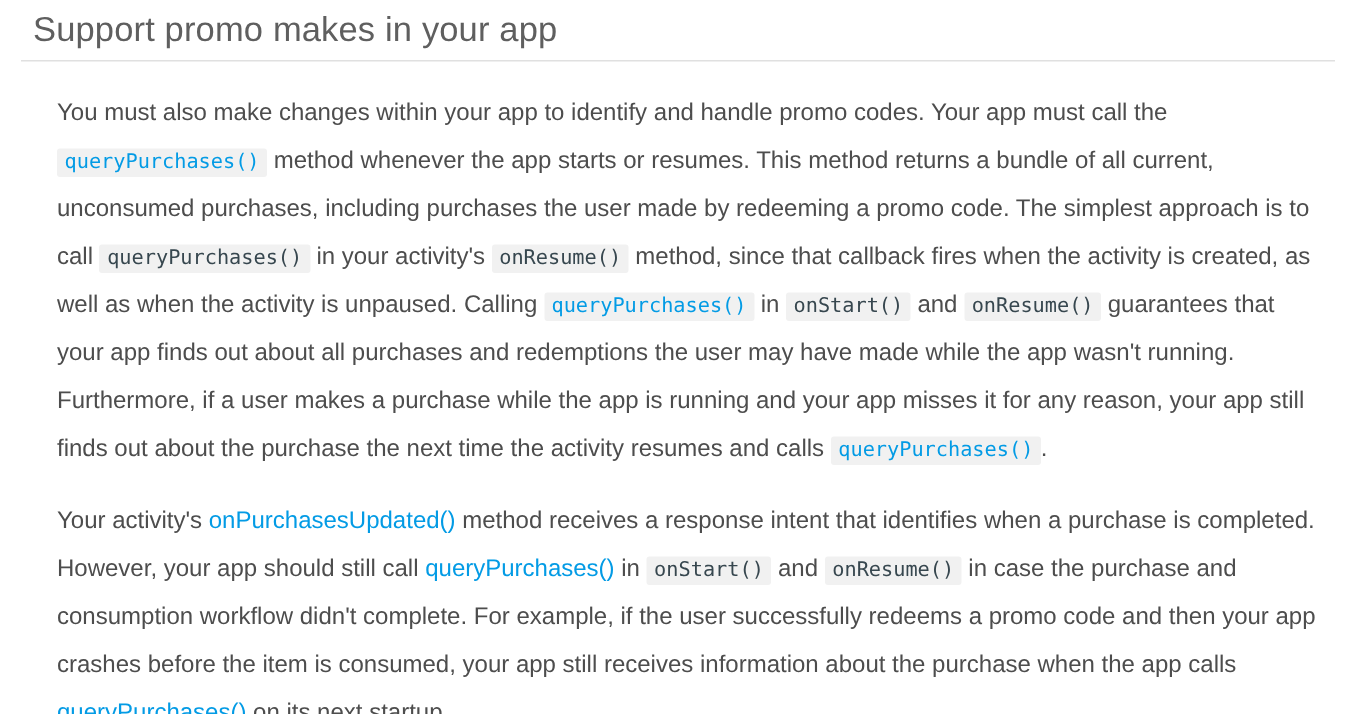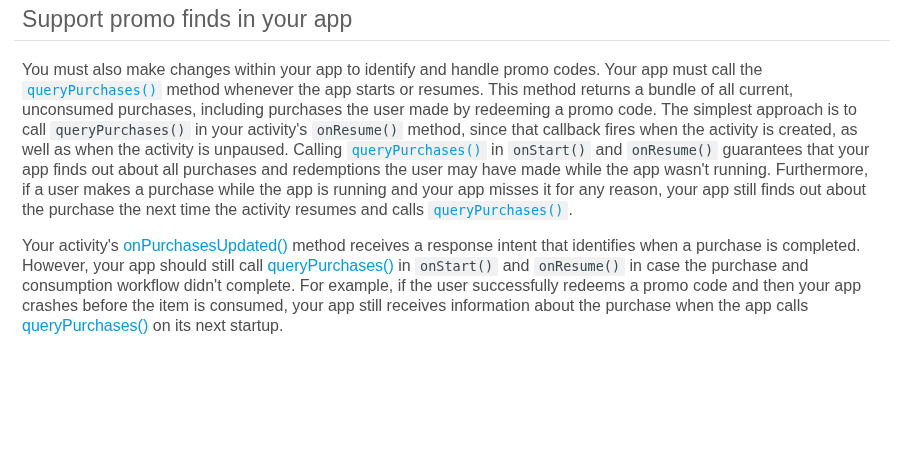--- a/index.html
+++ b/index.html
@@ -34,23 +34,23 @@
     color: var(--heading-text);
   }
   .divider {
     border: 0;
     border-top: 1px solid var(--divider);
     margin: 7px -12px 0 -8px;
   }
   .article-body { }
   p.para {
     font-size: 16px;
-    line-height: 20px;
+    line-height: 32px;
     color: var(--body-text);
-    margin: 16px 0 0 0;
+    margin: 16px 0 0 16px;
   }
   p.para:first-child {
     margin-top: 19px;
   }
   code.inline-code, a.inline-code-link {
     font-family: "DejaVu Sans Mono", "Liberation Mono", monospace;
     font-size: 13.5px;
     background: var(--code-bg);
     padding: 1px 5px 2px 5px;
     border-radius: 2px;
@@ -65,19 +65,19 @@
   a.inline-link {
     color: var(--link);
     text-decoration: none;
     cursor: pointer;
   }
 </style>
 </head>
 <body>
 
 <div class="page">
-  <h1 class="page-title">Support promo finds in your app</h1>
+  <h1 class="page-title">Support promo makes in your app</h1>
   <hr class="divider">
   <div class="article-body">
       <p class="para"><span>You must also make changes within your app to identify and handle promo codes. Your app must call the </span><a class="inline-code-link" href="#">queryPurchases()</a><span> method whenever the app starts or resumes. This method returns a bundle of all current, unconsumed purchases, including purchases the user made by redeeming a promo code. The simplest approach is to call </span><code class="inline-code">queryPurchases()</code><span> in your activity's </span><code class="inline-code">onResume()</code><span> method, since that callback fires when the activity is created, as well as when the activity is unpaused. Calling </span><a class="inline-code-link" href="#">queryPurchases()</a><span> in </span><code class="inline-code">onStart()</code><span> and </span><code class="inline-code">onResume()</code><span> guarantees that your app finds out about all purchases and redemptions the user may have made while the app wasn't running. Furthermore, if a user makes a purchase while the app is running and your app misses it for any reason, your app still finds out about the purchase the next time the activity resumes and calls </span><a class="inline-code-link" href="#">queryPurchases()</a><span>.</span></p>
       <p class="para"><span>Your activity's </span><a class="inline-link" href="#">onPurchasesUpdated()</a><span> method receives a response intent that identifies when a purchase is completed. However, your app should still call </span><a class="inline-link" href="#">queryPurchases()</a><span> in </span><code class="inline-code">onStart()</code><span> and </span><code class="inline-code">onResume()</code><span> in case the purchase and consumption workflow didn't complete. For example, if the user successfully redeems a promo code and then your app crashes before the item is consumed, your app still receives information about the purchase when the app calls </span><a class="inline-link" href="#">queryPurchases()</a><span> on its next startup.</span></p>
     </div>
 </div>
 
 </body></html>

